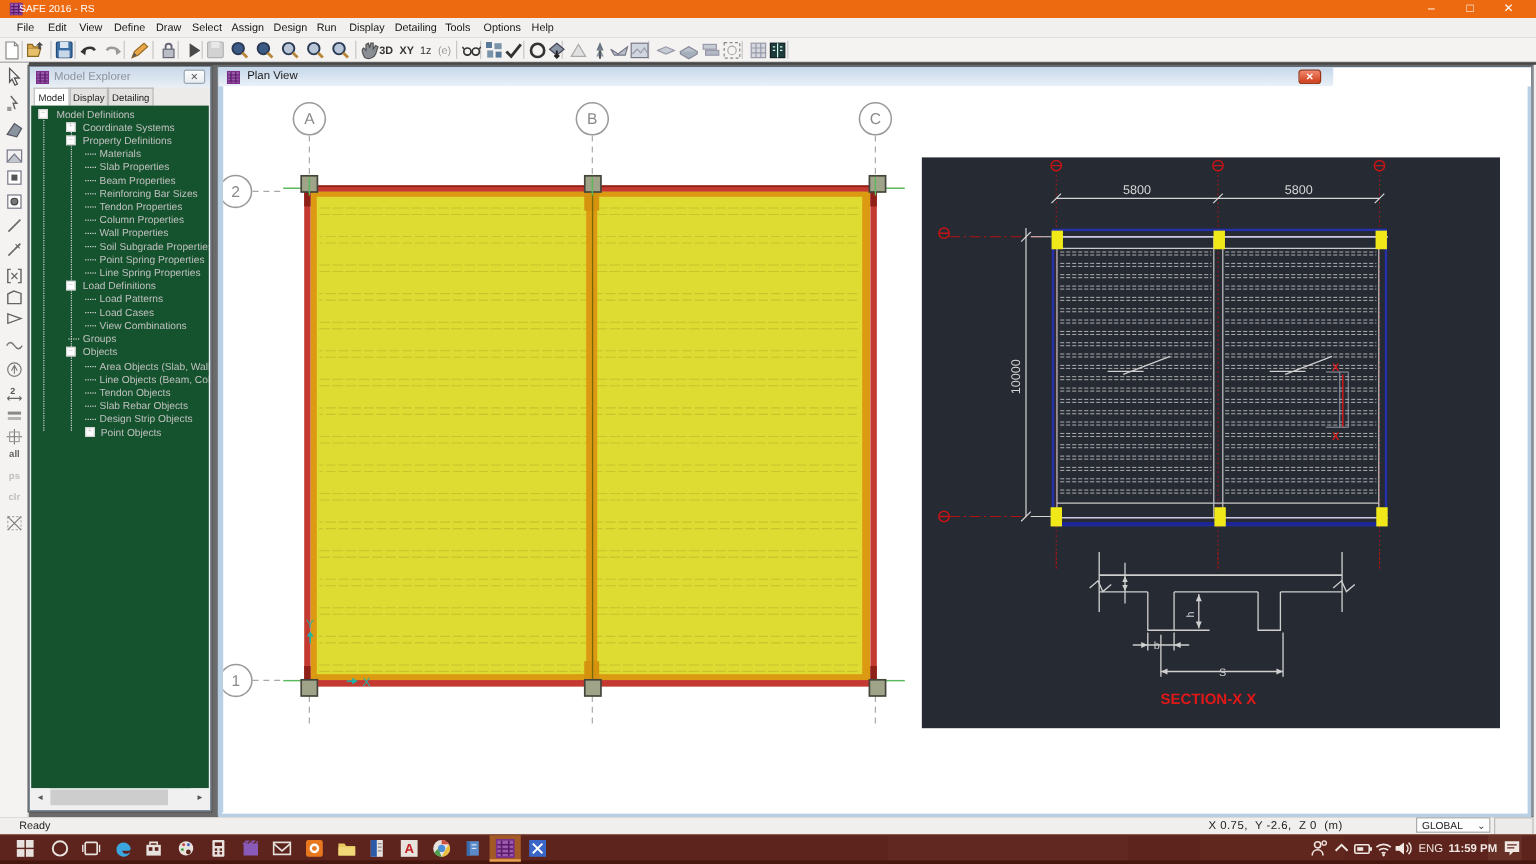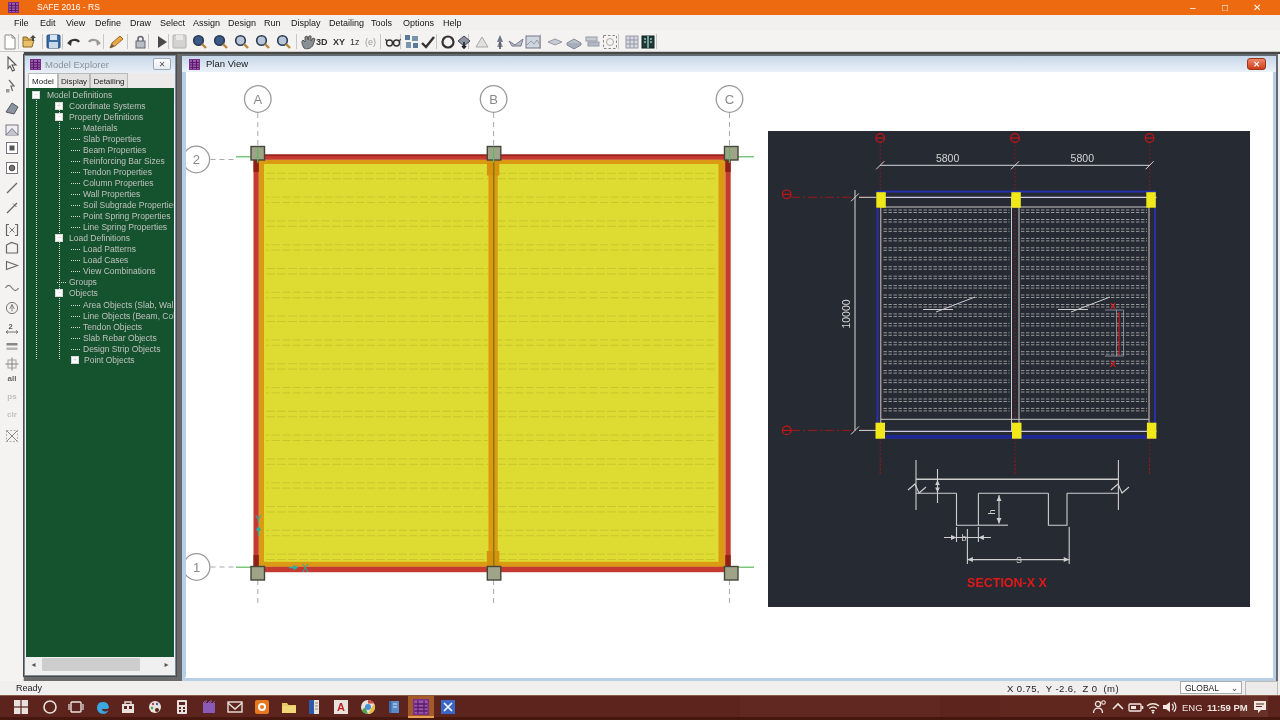--- a/index.html
+++ b/index.html
@@ -1,40 +1,40 @@
 <!DOCTYPE html>
 <html><head>
 <meta charset="utf-8">
 <style>
 * { margin:0; padding:0; box-sizing:border-box; }
 html,body { width:1280px; height:720px; overflow:hidden; font-family:"Liberation Sans",sans-serif; }
 body { position:relative; background:#6e6e6e; }
 .abs { position:absolute; }
 #titlebar { left:0; top:0; width:1280px; height:15px; background:#ee6a10; }
-#titlebar .ttext { position:absolute; left:37px; top:2px; font-size:8.5px; color:#fff; }
+#titlebar .ttext { position:absolute; left:16px; top:2px; font-size:8.5px; color:#fff; }
 #titlebar .wbtn { position:absolute; top:0; color:#fff; font-size:10px; line-height:15px; }
 #menubar { left:0; top:15px; width:1280px; height:16px; background:#f1f0ee; }
 .mitem { position:absolute; top:3px; font-size:9px; color:#151515; }
 #toolbar { left:0; top:31px; width:1280px; height:21px; background:#f4f3f1; border-bottom:1px solid #c9c9c9; }
 .tsep { position:absolute; top:3px; width:1px; height:15px; background:#c6c6c6; }
 .ticon { position:absolute; top:3px; width:16px; height:16px; }
 #workspace { left:0; top:52px; width:1280px; height:629px; background:#6a6a6a; border-top:2px solid #474747; }
 #lefttools { position:absolute; left:0; top:-2px; width:24px; height:629px; background:#f4f3f1; border-right:1px solid #c9c9c9; }
 .licon { position:absolute; left:4px; width:16px; height:16px; }
 .ltext { position:absolute; left:0; width:24px; text-align:center; font-size:8px; font-weight:bold; color:#9a9a9a; }
 #modelexp { position:absolute; left:24px; top:1px; width:152px; height:621px; background:#f0f0f0; border:1px solid #7a8a99; box-shadow:0 0 0 1px #4a4a4a; }
 #metitle { position:absolute; left:0; top:0; width:150px; height:17px; background:linear-gradient(#c9d8e9,#e9eff6); }
 #metitle .mtext { position:absolute; left:20px; top:3px; font-size:9.5px; color:#8b929b; }
 #mtabs { position:absolute; left:0; top:17px; width:150px; height:29px; background:#eceBe9; }
 .mtab { position:absolute; top:0; height:15px; font-size:8px; color:#222; text-align:center; line-height:15px; border:1px solid #b9b9b9; border-bottom:none; background:#e4e2e0; }
 #mtree { position:absolute; left:1px; top:32px; width:148px; height:569px; background:#14532d; overflow:hidden; }
 .trow { position:absolute; font-size:8.5px; color:#c0c0c0; white-space:nowrap; }
 #mescroll { position:absolute; left:1px; top:601px; width:148px; height:15px; background:#f0f0f0; }
 #planwin { position:absolute; left:181px; top:1px; width:1096px; height:625px; background:#fff; border:1px solid #5d6b79; }
-#ptitle { position:absolute; left:0; top:0; width:1094px; height:16px; background:linear-gradient(#c6d7e9,#eaf1f8); }
+#ptitle { position:absolute; left:0; top:0; width:929px; height:16px; background:linear-gradient(#c6d7e9,#eaf1f8); }
 #ptitle .ptext { position:absolute; left:24px; top:2px; font-size:9.5px; color:#1a1a1a; }
 #pclose { position:absolute; right:10px; top:2px; width:19px; height:12px; border-radius:3px; background:linear-gradient(#f0876d,#cf3d1b); border:1px solid #9c3416; color:#fff; font-size:8px; font-weight:bold; text-align:center; line-height:12px; }
 #pcontent { position:absolute; left:3px; top:16px; width:1088px; height:605px; background:#fff; border-left:1px solid #b9cfe4; }
 #pborder { position:absolute; left:0; top:16px; width:1094px; height:609px; border:3px solid #b9cfe4; border-top:none; }
 #statusbar { left:0; top:681px; width:1280px; height:14px; background:#f0efed; }
 #statusbar div { position:absolute; font-size:9px; color:#222; }
 #taskbar { left:0; top:695px; width:1280px; height:25px; background:#5c241c; }
 .tbicon { position:absolute; top:4px; width:16px; height:16px; }
 </style>
 </head>

